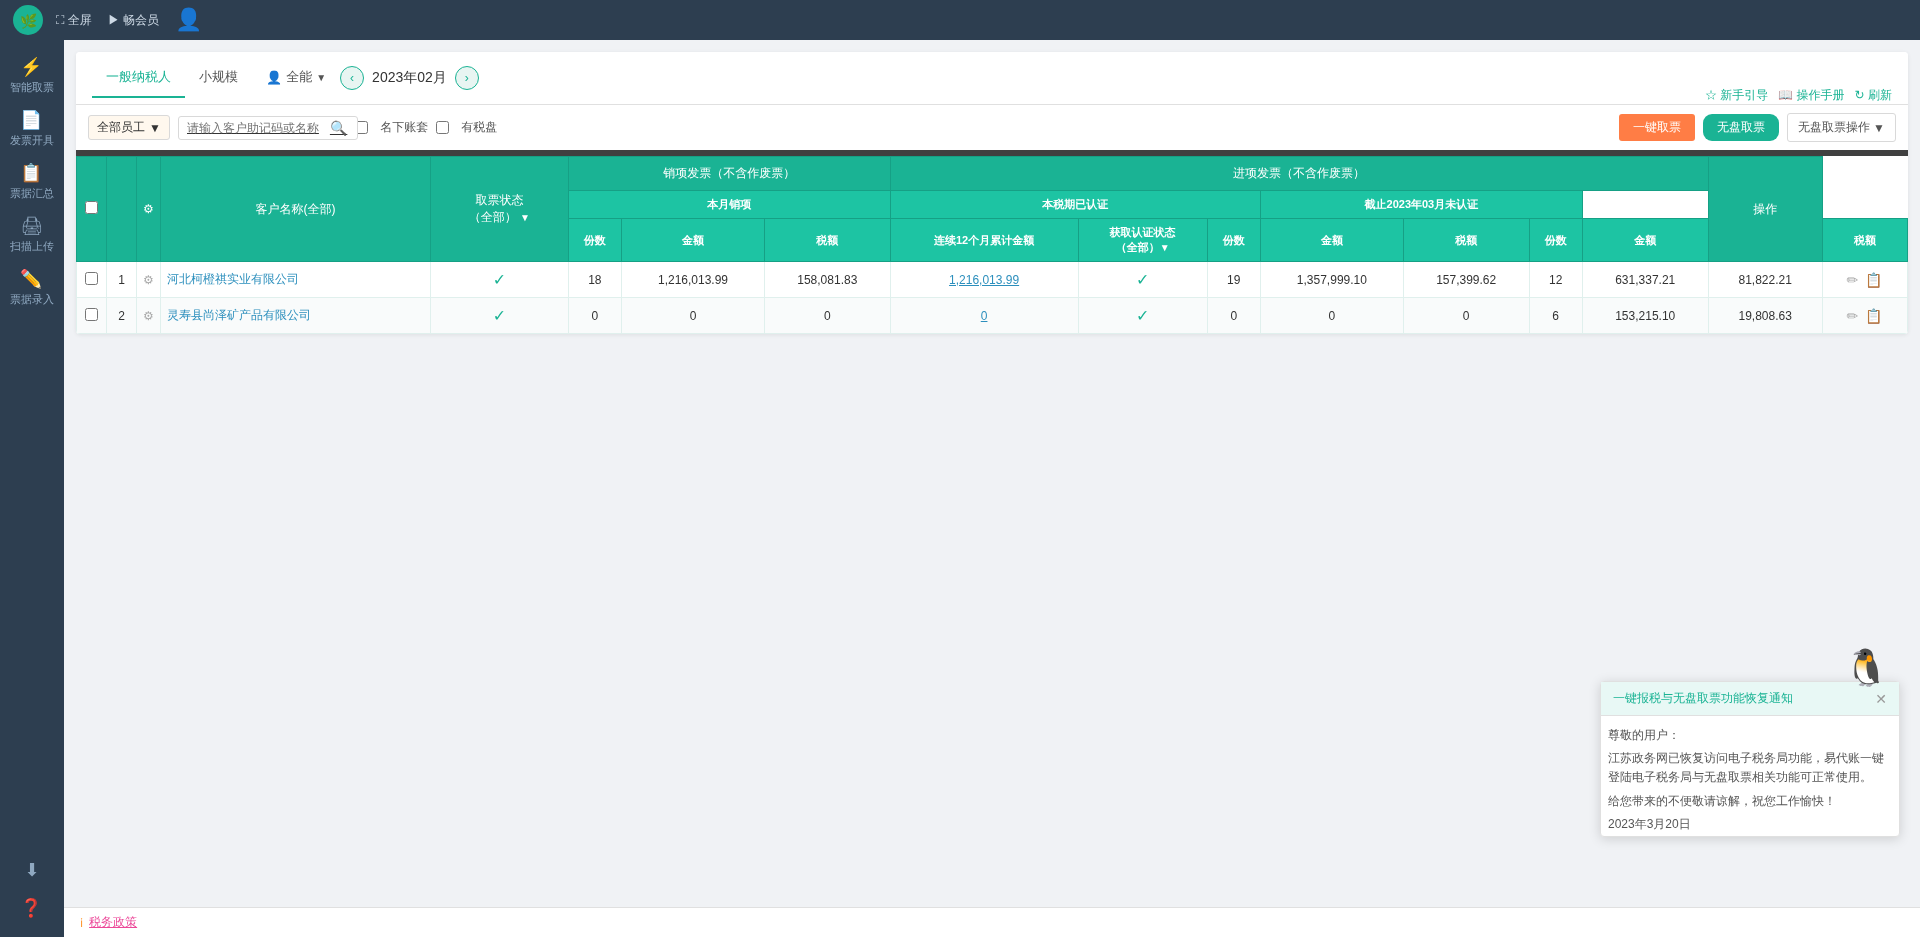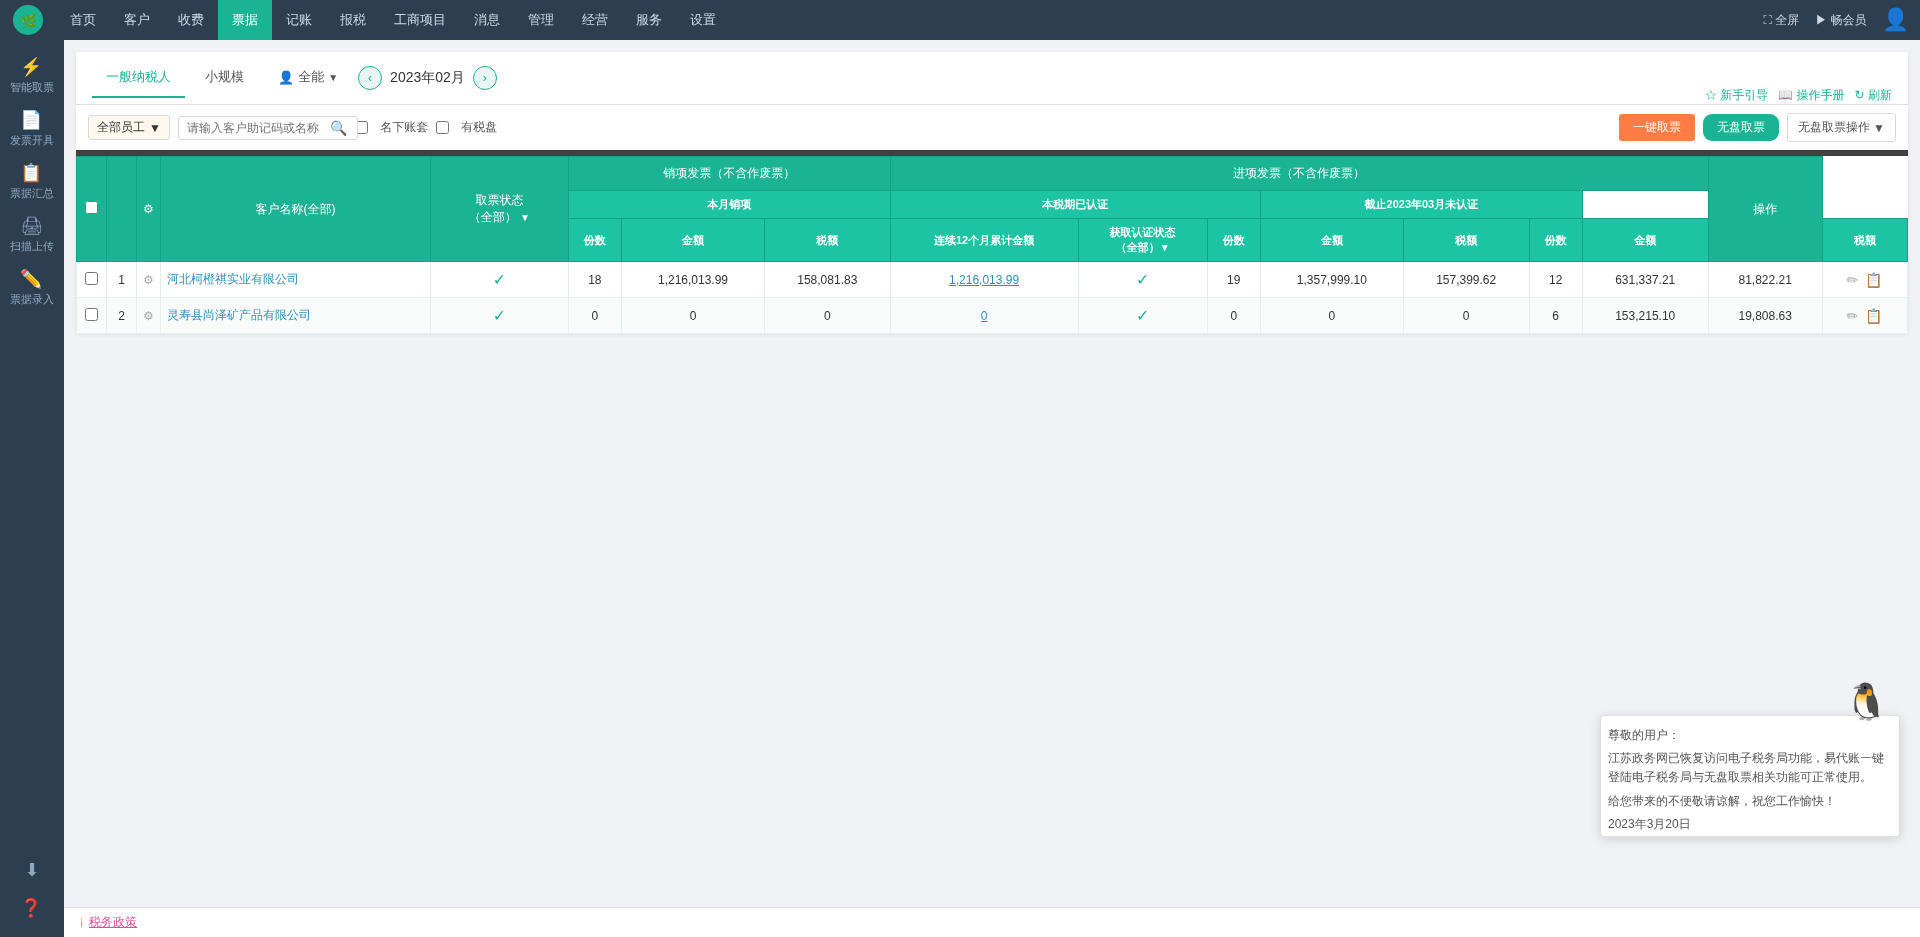--- a/index.html
+++ b/index.html
@@ -105,21 +105,21 @@
       background: #f0f2f5;
     }
 
     
     .tabs-bar {
       background: #fff;
       display: flex;
       align-items: center;
       border-bottom: 1px solid #e0e0e0;
       padding: 0 16px;
-      gap: 6px;
+      gap: 0;
       position: relative;
     }
     .tab-item {
       padding: 10px 14px;
       cursor: pointer;
       font-size: 13px;
       color: #555;
       border-bottom: 2px solid transparent;
       display: flex;
       align-items: center;
@@ -359,34 +359,20 @@
   </style>
 </head>
 <body>
 
 <div class="top-nav">
   <div class="logo">
     <svg width="32" height="32" viewBox="0 0 32 32">
       <circle cx="16" cy="16" r="15" fill="#1ab394"></circle>
       <text x="8" y="22" font-size="14" fill="#fff">🌿</text>
     </svg>
-  </div>
-  <div class="nav-items">
-    <div class="nav-item">首页</div>
-    <div class="nav-item">客户</div>
-    <div class="nav-item">收费</div>
-    <div class="nav-item active">票据</div>
-    <div class="nav-item">记账</div>
-    <div class="nav-item">报税</div>
-    <div class="nav-item">工商项目</div>
-    <div class="nav-item">消息</div>
-    <div class="nav-item">管理</div>
-    <div class="nav-item">经营</div>
-    <div class="nav-item">服务</div>
-    <div class="nav-item">设置</div>
   </div>
   <div class="nav-right">
     <span>⛶ <span>全屏</span></span>
     <span>▶ <span>畅会员</span></span>
     <span style="font-size:22px;">👤</span>
   </div>
 </div>
 
 <div class="sidebar">
   <div class="sidebar-item">
@@ -437,21 +423,21 @@
         <span>📖 <span>操作手册</span></span>
         <span>↻ <span>刷新</span></span>
       </div>
     </div>
 
     <div class="toolbar">
       <div class="employee-select">
         <span>全部员工</span>
         <span>▼</span>
       </div>
-      <div style="position:relative;display:flex;align-items:center;">
+      <div style="position:relative;display:flex;align-items:center;text-decoration:underline;">
         <input class="search-input" type="text" placeholder="请输入客户助记码或名称" style="">
         <button class="search-btn">🔍</button>
       </div>
       <label>
         <input type="checkbox" style="">
         <span>名下账套</span>
       </label>
       <label>
         <input type="checkbox" style="">
         <span>有税盘</span>
@@ -552,20 +538,24 @@
           </tbody>
       </table>
     </div>
   </div>
 </div>
 
 <div class="notification-popup">
   <div style="position:relative;">
     <div style="position:absolute;top:-35px;right:10px;color:#1ab394;font-size:36px;">🐧</div>
   </div>
+  <div class="notification-header">
+    <span class="title">一键报税与无盘取票功能恢复通知</span>
+    <span class="close-btn">✕</span>
+  </div>
   <div class="notification-body notification-scroll">
     <div id="notification-content">
         <p style="margin-bottom: 4px;">尊敬的用户：</p>
         <p style="margin-bottom: 4px;">江苏政务网已恢复访问电子税务局功能，易代账一键登陆电子税务局与无盘取票相关功能可正常使用。</p>
         <p style="margin-bottom: 4px;">给您带来的不便敬请谅解，祝您工作愉快！</p>
         <p style="margin-bottom: 4px;">2023年3月20日</p>
       </div>
   </div>
 </div>
 

